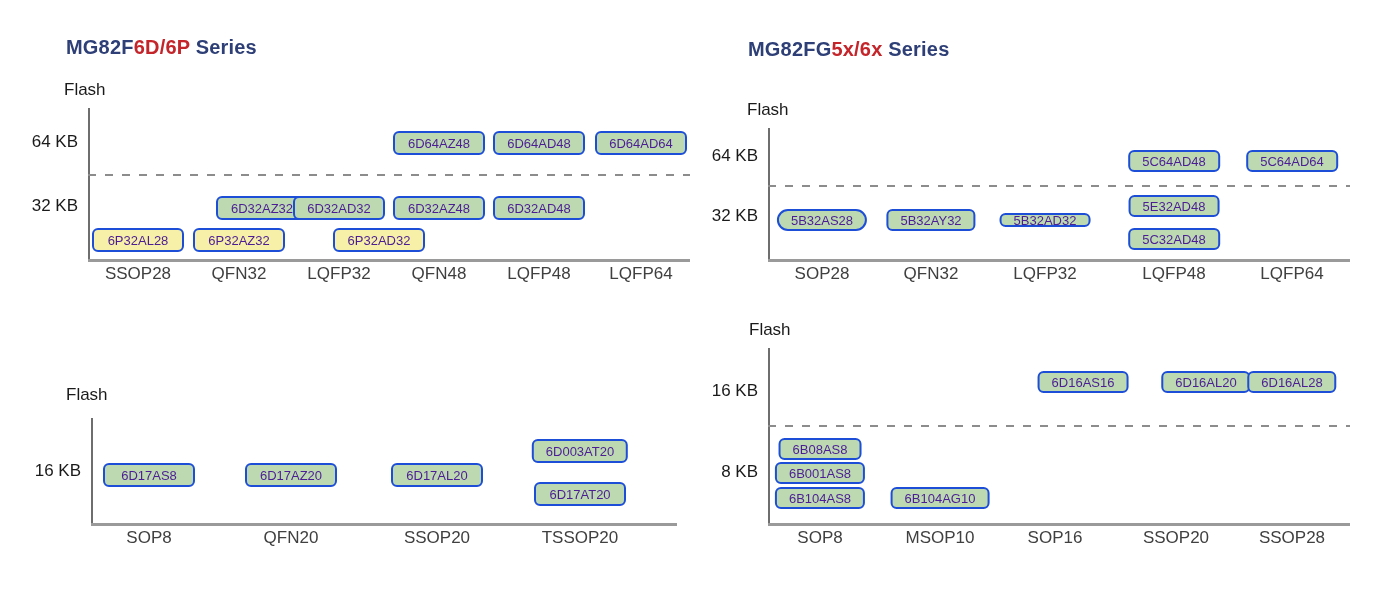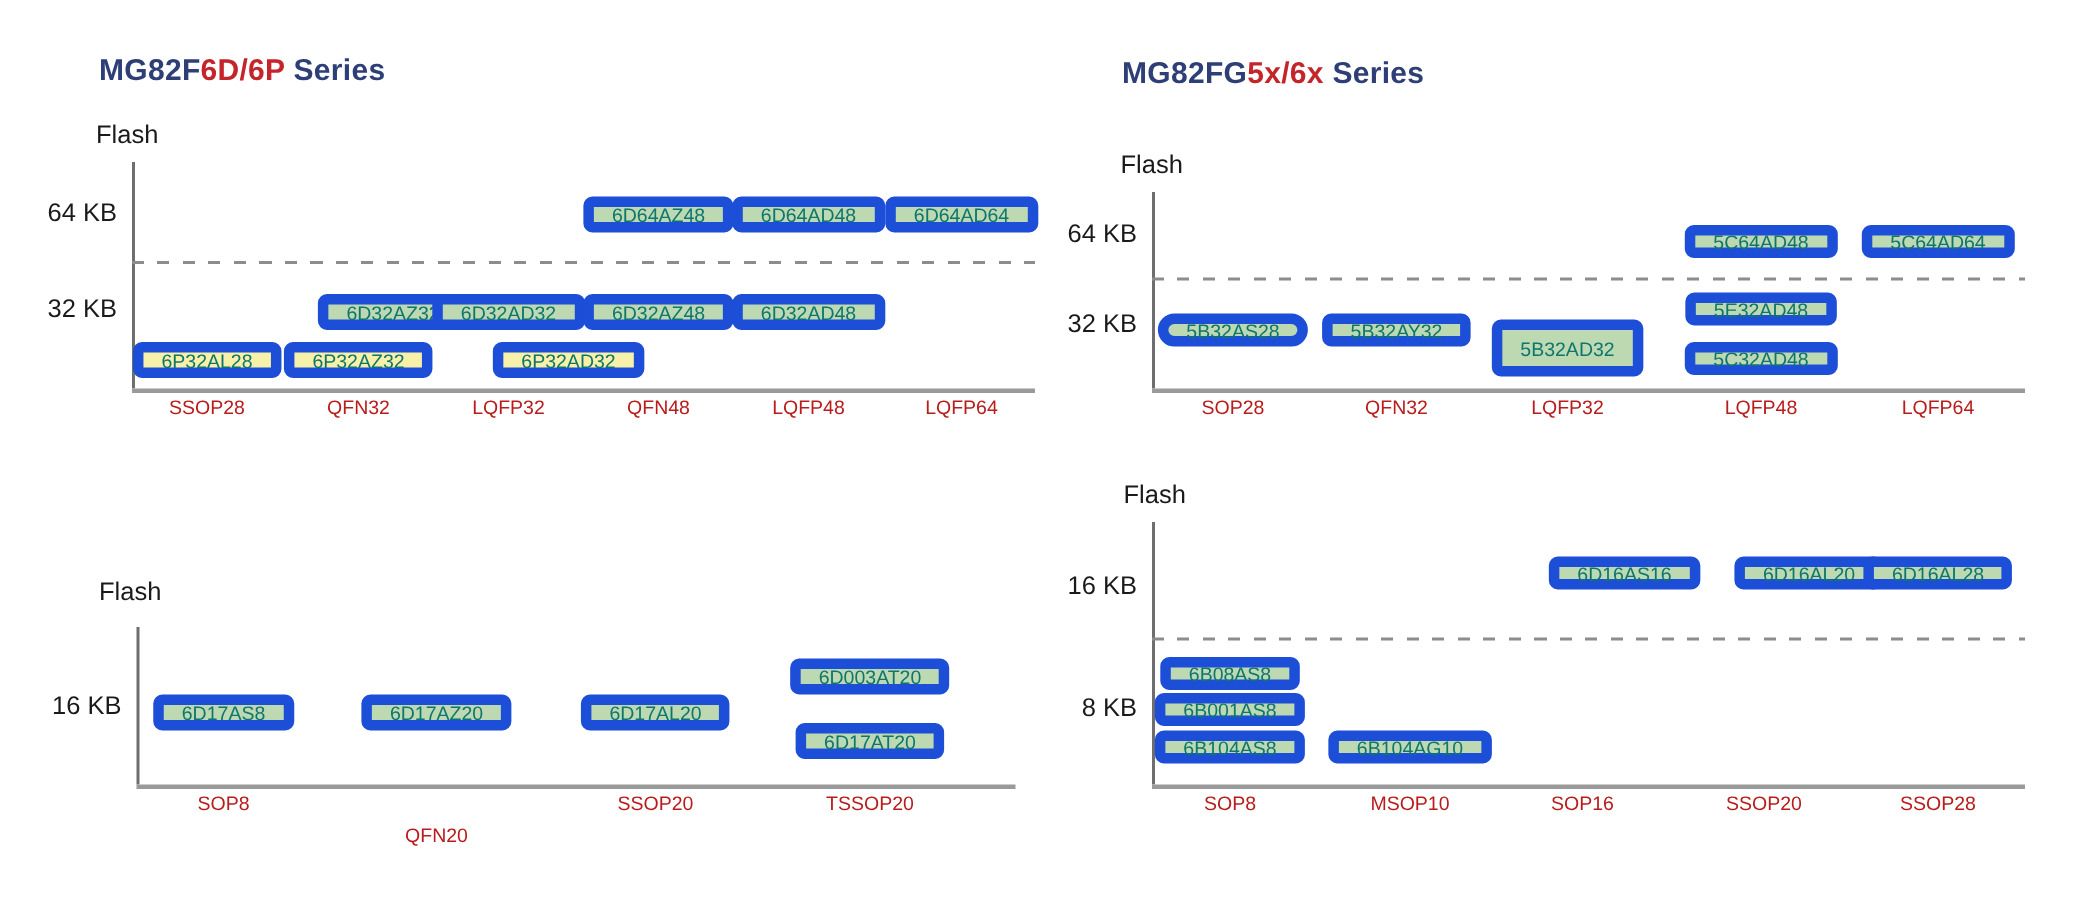--- a/index.html
+++ b/index.html
@@ -20,29 +20,29 @@
   .haxis{position:absolute;height:3px;background:#9a9a9a;}
   .dashline{
     position:absolute;height:2px;
     background:repeating-linear-gradient(to right,#8c8c8c 0 8px,transparent 8px 17px);
   }
   .ytick{
     position:absolute;width:90px;text-align:right;font-size:17px;color:#1a1a1a;
     white-space:nowrap;
   }
   .xlabel{
-    position:absolute;transform:translateX(-50%);font-size:13px;color:#b91c1c;
+    position:absolute;transform:translateX(-50%);font-size:17px;color:#404040;
     white-space:nowrap;
   }
   .part-box{
     position:absolute;transform:translate(-50%,-50%);
     display:inline-flex;align-items:center;justify-content:center;
     box-sizing:border-box;padding:0 12px;
-    border:7px solid #1d4ed8;border-radius:6px;
-    font-size:13px;color:#0f766e;white-space:nowrap;
+    border:2px solid #1d4ed8;border-radius:6px;
+    font-size:13px;color:#4c1d95;white-space:nowrap;
   }
   .part-green{background:#BCD9B2;}
   .part-yellow{background:#F7F0A8;}
 </style>
 </head>
 <body>
 
 <div id="canvas">
 
   <div>
@@ -81,32 +81,32 @@
       <div class="ytick" style="left: 668px; top: 206px;">32 KB</div>
       <div class="xlabel" style="left: 822px; top: 264px;">SOP28</div>
       <div class="xlabel" style="left: 931px; top: 264px;">QFN32</div>
       <div class="xlabel" style="left: 1045px; top: 264px;">LQFP32</div>
       <div class="xlabel" style="left: 1174px; top: 264px;">LQFP48</div>
       <div class="xlabel" style="left: 1292px; top: 264px;">LQFP64</div>
       <div class="part-box part-green" style="left: 1174px; top: 161px; height: 22px; min-width: 80px;">5C64AD48</div>
       <div class="part-box part-green" style="left: 1292px; top: 161px; height: 22px; min-width: 80px;">5C64AD64</div>
       <div class="part-box part-green" style="left: 822px; top: 220px; height: 22px; min-width: 80px; border-radius: 11px;">5B32AS28</div>
       <div class="part-box part-green" style="left: 931px; top: 220px; height: 22px; min-width: 80px;">5B32AY32</div>
-      <div class="part-box part-green" style="left: 1045px; top: 232px; height: 38px; min-width: 80px;">5B32AD32</div>
+      <div class="part-box part-green" style="left: 1045px; top: 220px; height: 14px; min-width: 80px;">5B32AD32</div>
       <div class="part-box part-green" style="left: 1174px; top: 206px; height: 22px; min-width: 80px;">5E32AD48</div>
       <div class="part-box part-green" style="left: 1174px; top: 239px; height: 22px; min-width: 80px;">5C32AD48</div>
     </div>
 
   <div>
     <div class="flash-label" style="left:66px;top:385px">Flash</div>
   <div class="vaxis" style="left: 91px; top: 418px; height: 105px;"></div>
       <div class="haxis" style="left: 91px; top: 523px; width: 586px;"></div>
       <div class="ytick" style="left: -9px; top: 461px;">16 KB</div>
       <div class="xlabel" style="left: 149px; top: 528px;">SOP8</div>
-      <div class="xlabel" style="left: 291px; top: 528px; margin-top: 21px;">QFN20</div>
+      <div class="xlabel" style="left: 291px; top: 528px;">QFN20</div>
       <div class="xlabel" style="left: 437px; top: 528px;">SSOP20</div>
       <div class="xlabel" style="left: 580px; top: 528px;">TSSOP20</div>
       <div class="part-box part-green" style="left: 149px; top: 475px; height: 24px; min-width: 92px;">6D17AS8</div>
       <div class="part-box part-green" style="left: 291px; top: 475px; height: 24px; min-width: 92px;">6D17AZ20</div>
       <div class="part-box part-green" style="left: 437px; top: 475px; height: 24px; min-width: 92px;">6D17AL20</div>
       <div class="part-box part-green" style="left: 580px; top: 451px; height: 24px; min-width: 92px;">6D003AT20</div>
       <div class="part-box part-green" style="left: 580px; top: 494px; height: 24px; min-width: 92px;">6D17AT20</div>
     </div>
 
   <div>

